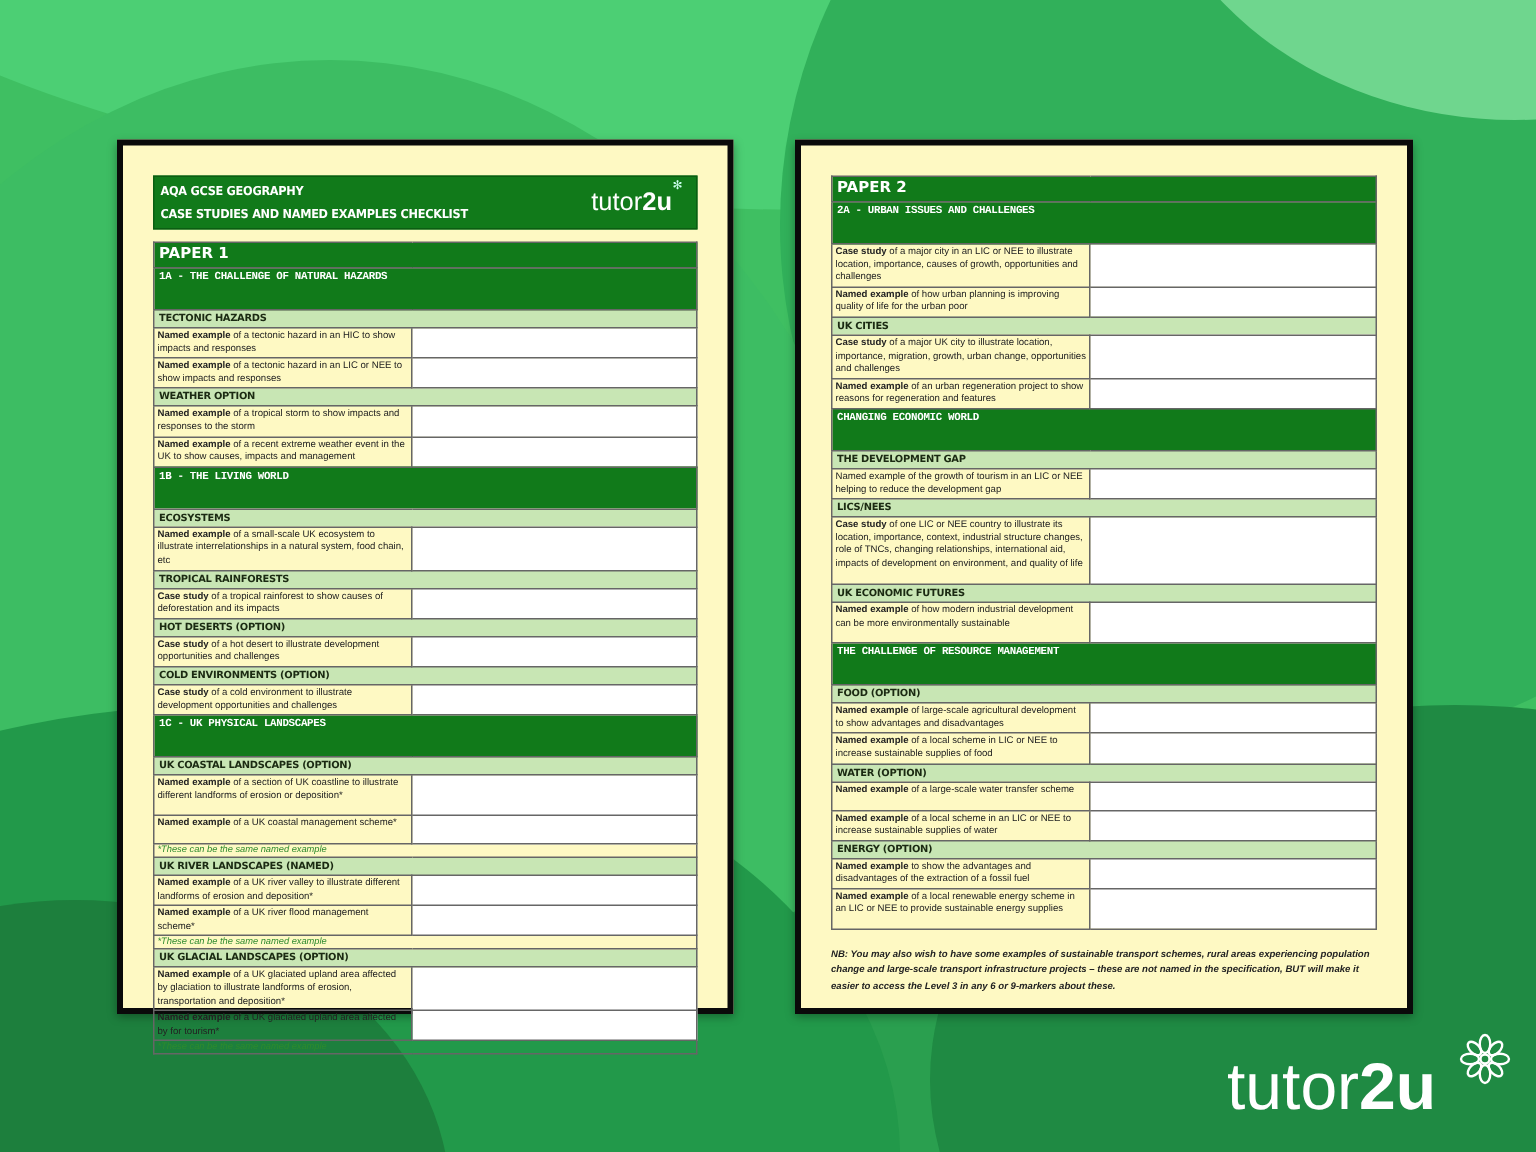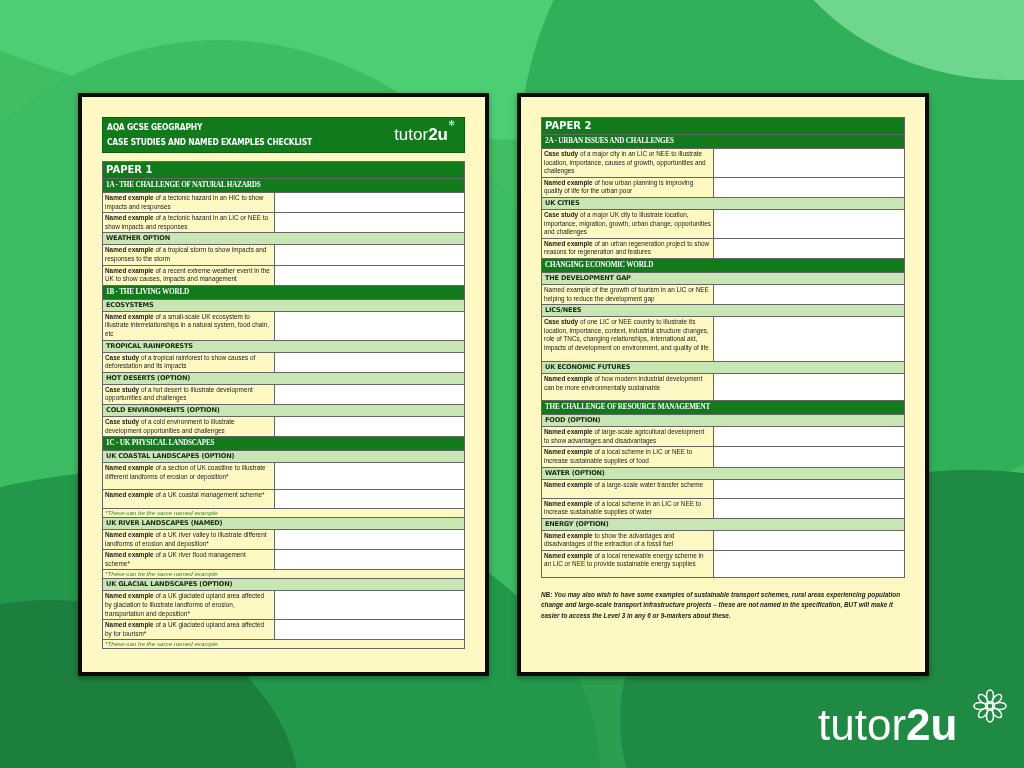--- a/index.html
+++ b/index.html
@@ -20,21 +20,21 @@
   .b7 { left: 620px; top: 470px; width: 700px; height: 500px; background: #1f8a43; }
   .b8 { left: -200px; top: 600px; width: 500px; height: 400px; background: #1d7f3d; }
 
   .page {
     position: absolute;
     background: #fef9c3;
     border: 4px solid #0a0a0a;
     box-shadow: 0 2px 6px rgba(0,0,0,0.35);
   }
   .p1 { left: 78px; top: 93px; width: 411px; height: 583px; padding: 20px 20px 0 20px; }
-  .p2 { left: 517px; top: 93px; width: 412px; height: 583px; padding: 20px 20px 0 20px; }
+  .p2 { left: 530px; top: 93px; width: 412px; height: 583px; padding: 20px 20px 0 20px; }
 
   .title-block {
     background: #117a1a;
     border: 1px solid #0b5e12;
     height: 36px;
     display: flex; align-items: center; justify-content: space-between;
     padding: 0 10px 0 4px;
     margin-bottom: 8px;
   }
   .title-lines { display: flex; flex-direction: column; }
@@ -54,22 +54,22 @@
     border: 1px solid #555;
   }
   table.ck td { border: 1px solid #666; vertical-align: top; }
   .r-paper td {
     background: #117a1a; color: #fff;
     font-family: "DejaVu Sans", sans-serif; font-weight: bold;
     font-size: 10px; height: 17px; padding: 1px 3px; line-height: 14px;
   }
   .r-section td {
     background: #117a1a; color: #fff;
-    font-family: Liberation Serif, serif; font-weight: bold;
-    font-size: 7.2px; height: 14px; padding: 1px 3px; line-height: 10px; letter-spacing: -0.2px;
+    font-family: Liberation Mono, monospace; font-weight: bold;
+    font-size: 7.2px; height: 28px; padding: 1px 3px; line-height: 10px; letter-spacing: -0.2px;
   }
   .r-sub td {
     background: #c8e6b4; color: #1b2a12;
     font-family: "DejaVu Sans", sans-serif; font-weight: bold;
     font-size: 6.6px; height: 12px; padding: 1px 3px; line-height: 9px; letter-spacing: -0.2px;
   }
   .r-item td.txt {
     width: 172px;
     font-family: "Liberation Sans", sans-serif;
     font-size: 6.4px; line-height: 8.6px; color: #222;
@@ -119,20 +119,23 @@
     <span class="logo-small"><span>tutor</span><b>2u</b><span class="spark">✻</span></span>
   </div>
   <table class="ck">
     <tbody id="tbody1">
       <tr class="r-paper">
         <td colspan="2">PAPER 1</td>
       </tr>
     <tr class="r-section">
           <td colspan="2">1A - THE CHALLENGE OF NATURAL HAZARDS</td>
         </tr>
+        <tr class="r-sub">
+          <td colspan="2">TECTONIC HAZARDS</td>
+        </tr>
         <tr class="r-item" style="height: 19px;">
           <td class="txt"><b>Named example</b><span> of a tectonic hazard in an HIC to show impacts and responses</span></td>
           <td class="ans"></td>
         </tr>
         <tr class="r-item" style="height: 19px;">
           <td class="txt"><b>Named example</b><span> of a tectonic hazard in an LIC or NEE to show impacts and responses</span></td>
           <td class="ans"></td>
         </tr>
         <tr class="r-sub">
           <td colspan="2">WEATHER OPTION</td>

